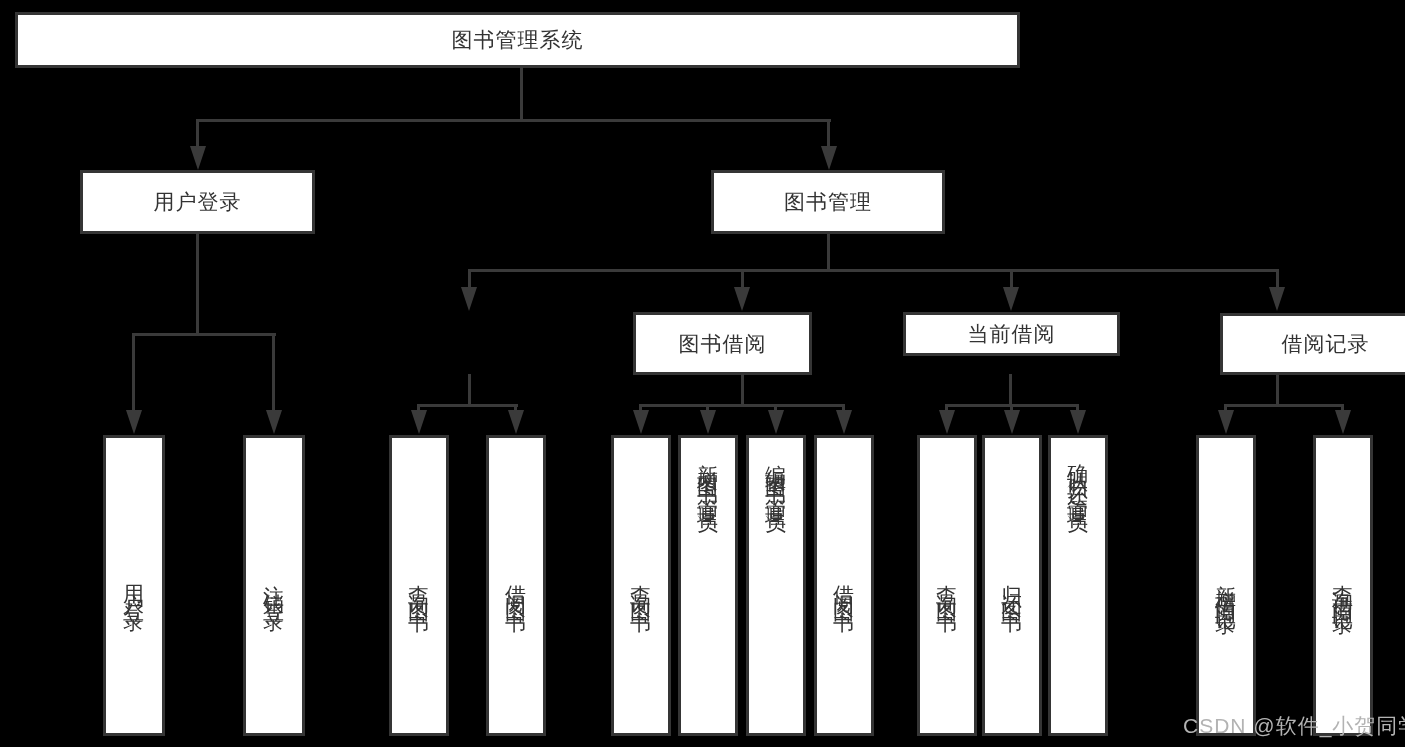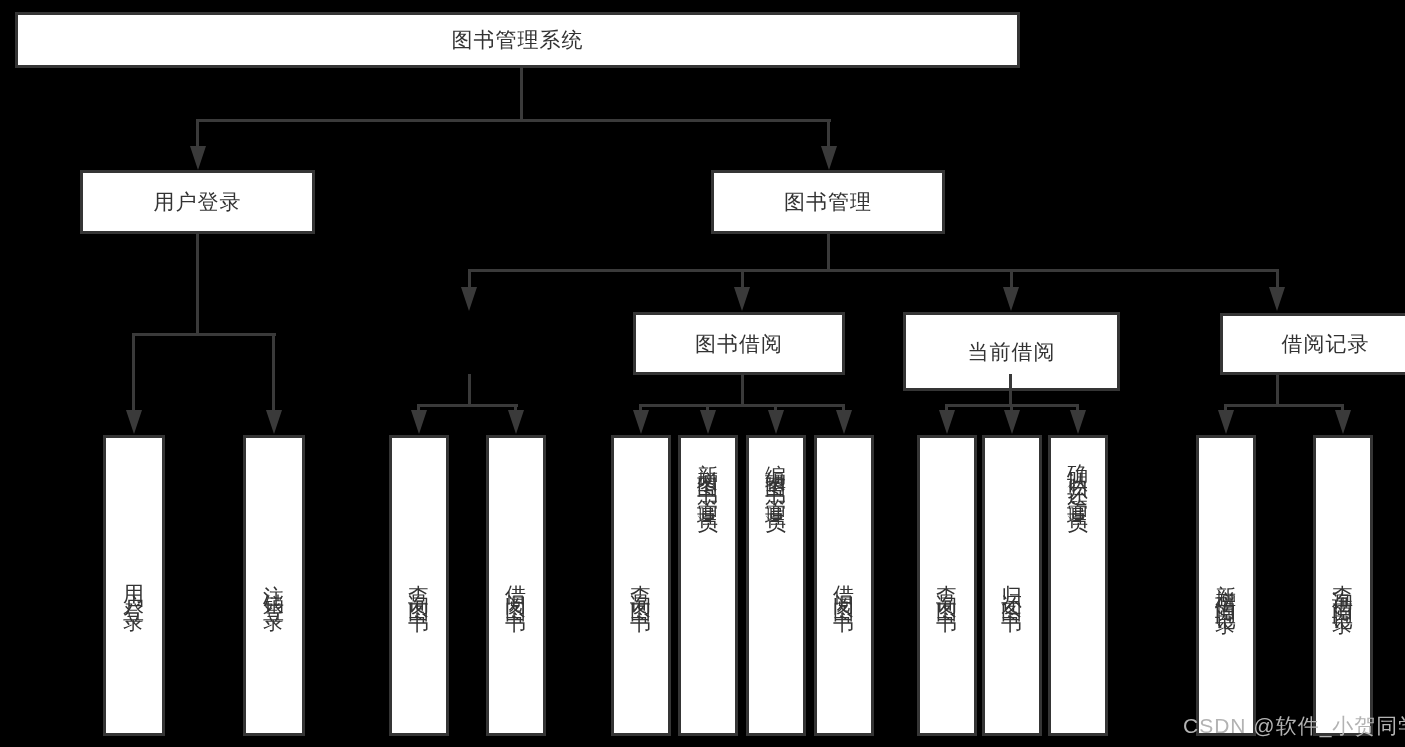--- a/index.html
+++ b/index.html
@@ -68,24 +68,24 @@
   <div class="line" style="left:468px;top:269px;width:811px;height:3px;"></div>
   <div class="line" style="left:468px;top:269px;width:3px;height:20px;"></div>
   <div class="arrow" style="left:461px;top:287px;"></div>
   <div class="line" style="left:741px;top:269px;width:3px;height:20px;"></div>
   <div class="arrow" style="left:734px;top:287px;"></div>
   <div class="line" style="left:1010px;top:269px;width:3px;height:20px;"></div>
   <div class="arrow" style="left:1003px;top:287px;"></div>
   <div class="line" style="left:1276px;top:269px;width:3px;height:20px;"></div>
   <div class="arrow" style="left:1269px;top:287px;"></div>
 
-  <div class="node hnode" style="left:633px;top:312px;width:212px;height:63px;">
+  <div class="node hnode" style="left:633px;top:312px;width:179px;height:63px;">
     <span>图书借阅</span>
   </div>
-  <div class="node hnode" style="left:903px;top:312px;width:217px;height:79px;">
+  <div class="node hnode" style="left:903px;top:312px;width:217px;height:44px;">
     <span>当前借阅</span>
   </div>
   <div class="node hnode" style="left:1220px;top:313px;width:211px;height:62px;">
     <span>借阅记录</span>
   </div>
 
   <div class="line" style="left:468px;top:374px;width:3px;height:33px;"></div>
   <div class="line" style="left:417px;top:404px;width:101px;height:3px;"></div>
   <div class="line" style="left:417px;top:404px;width:3px;height:8px;"></div>
   <div class="arrow" style="left:411px;top:410px;"></div>

